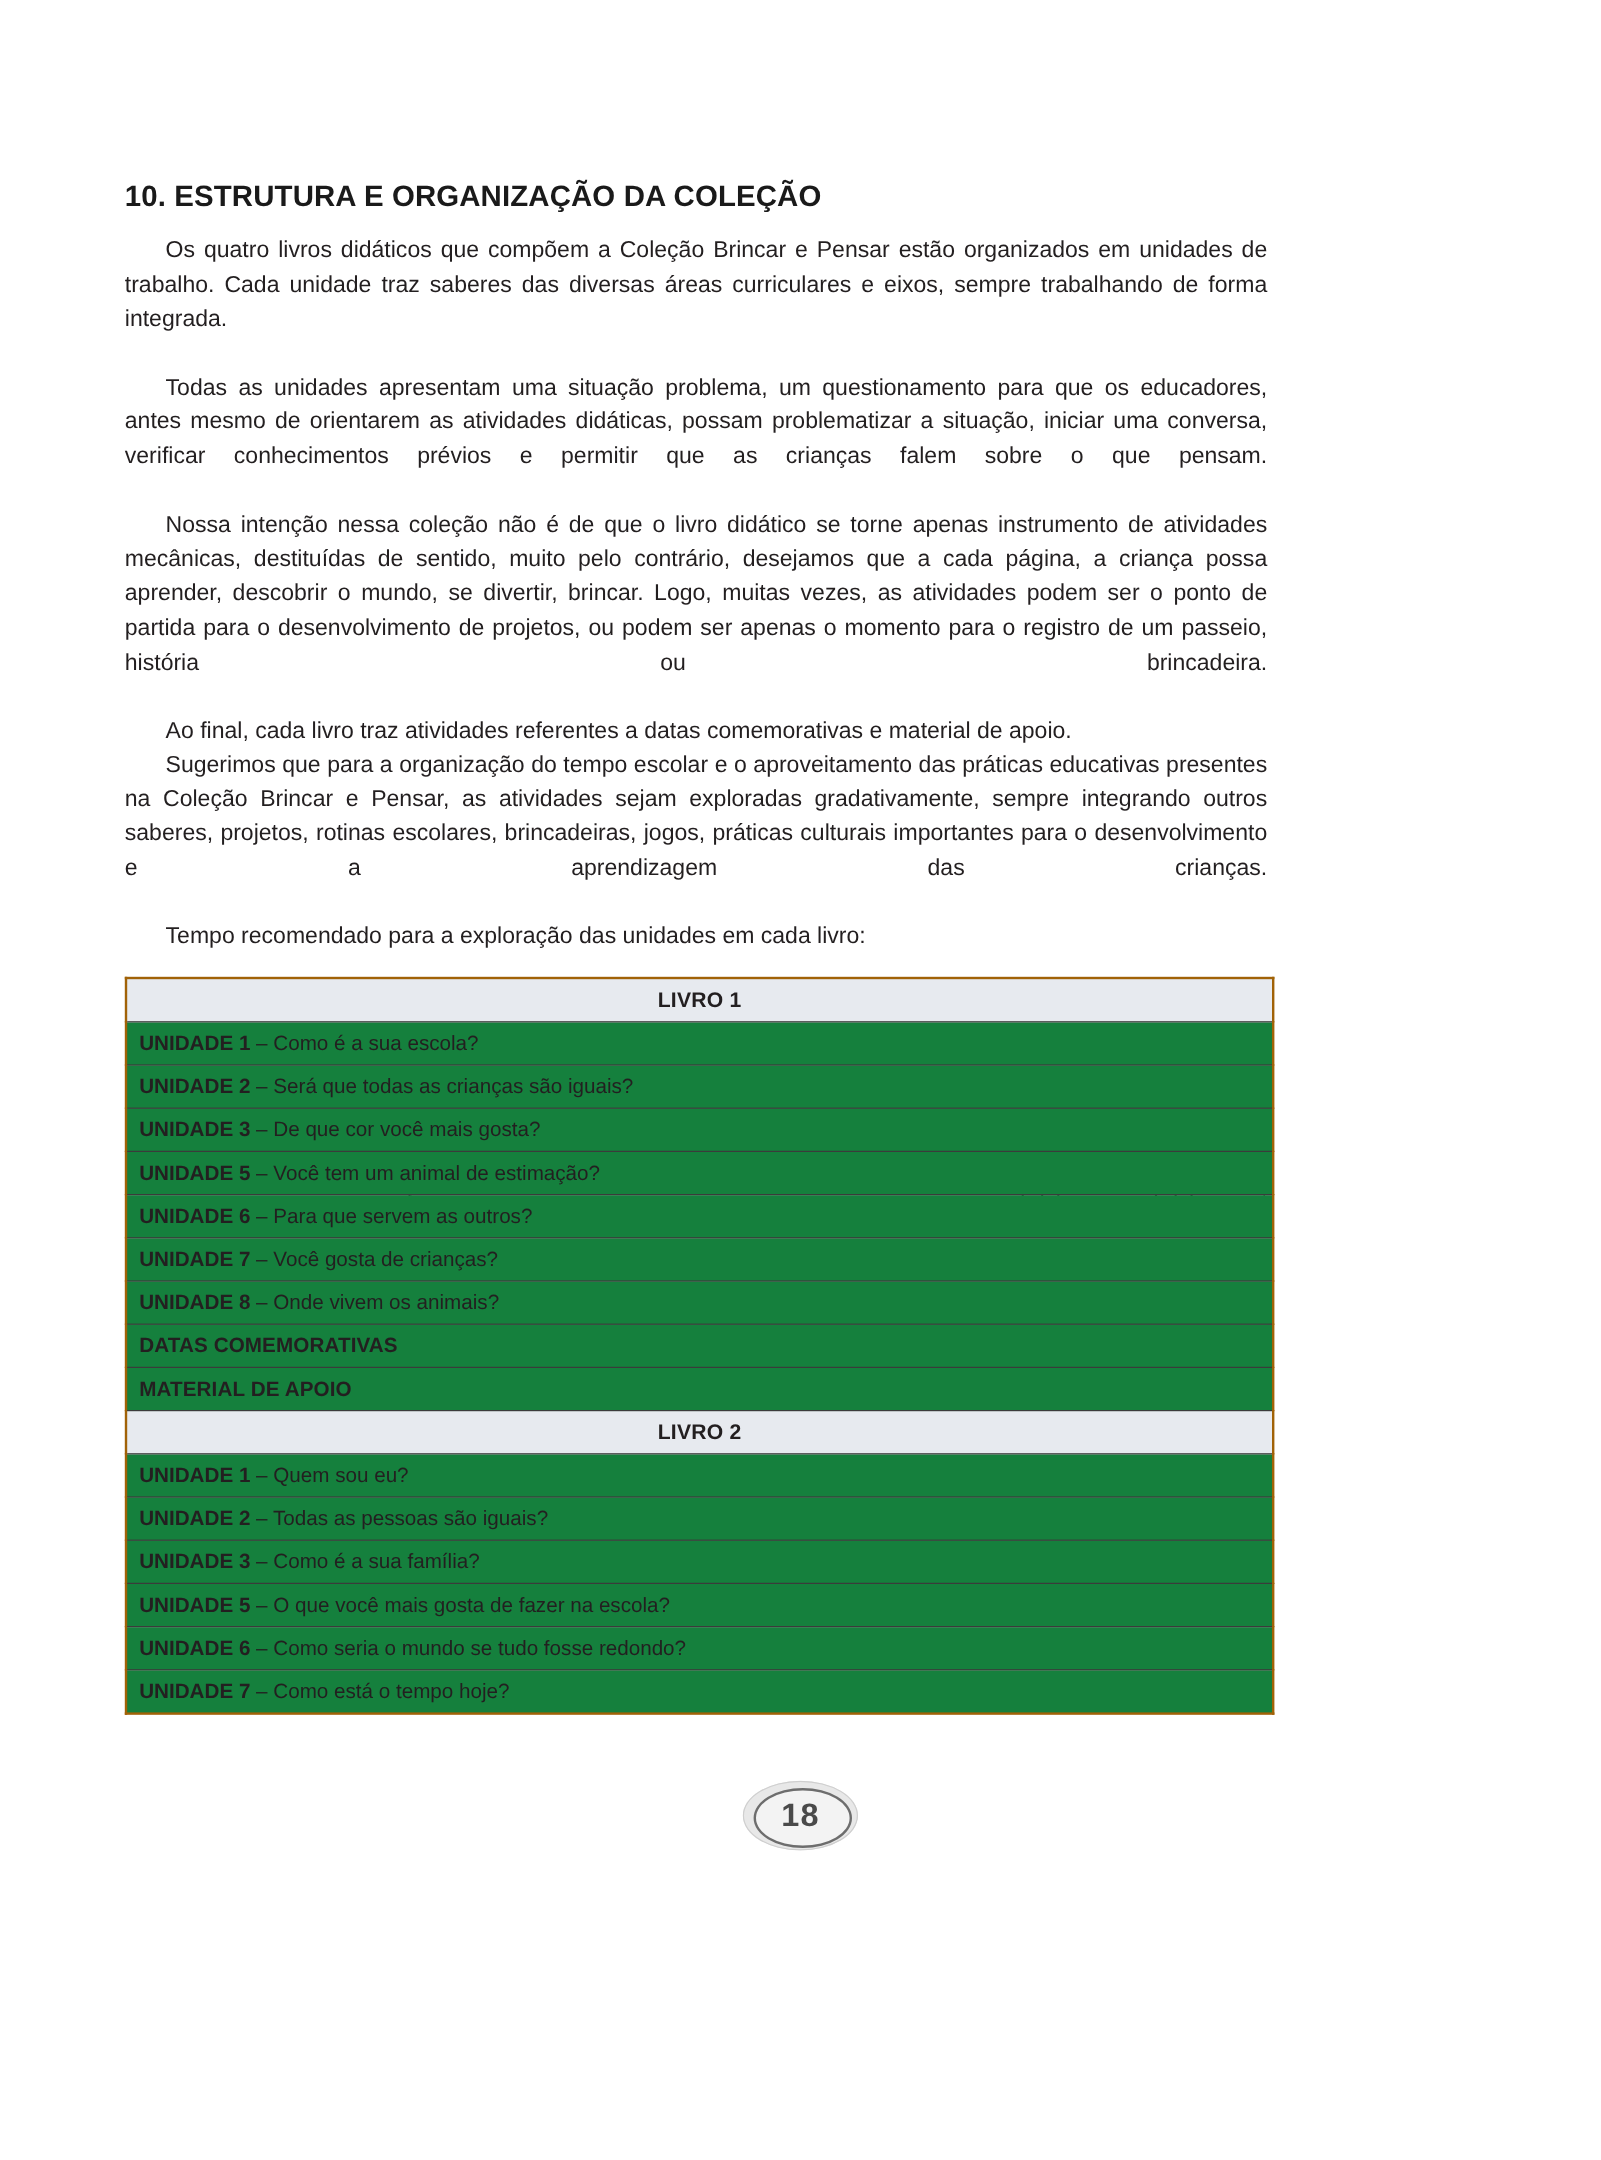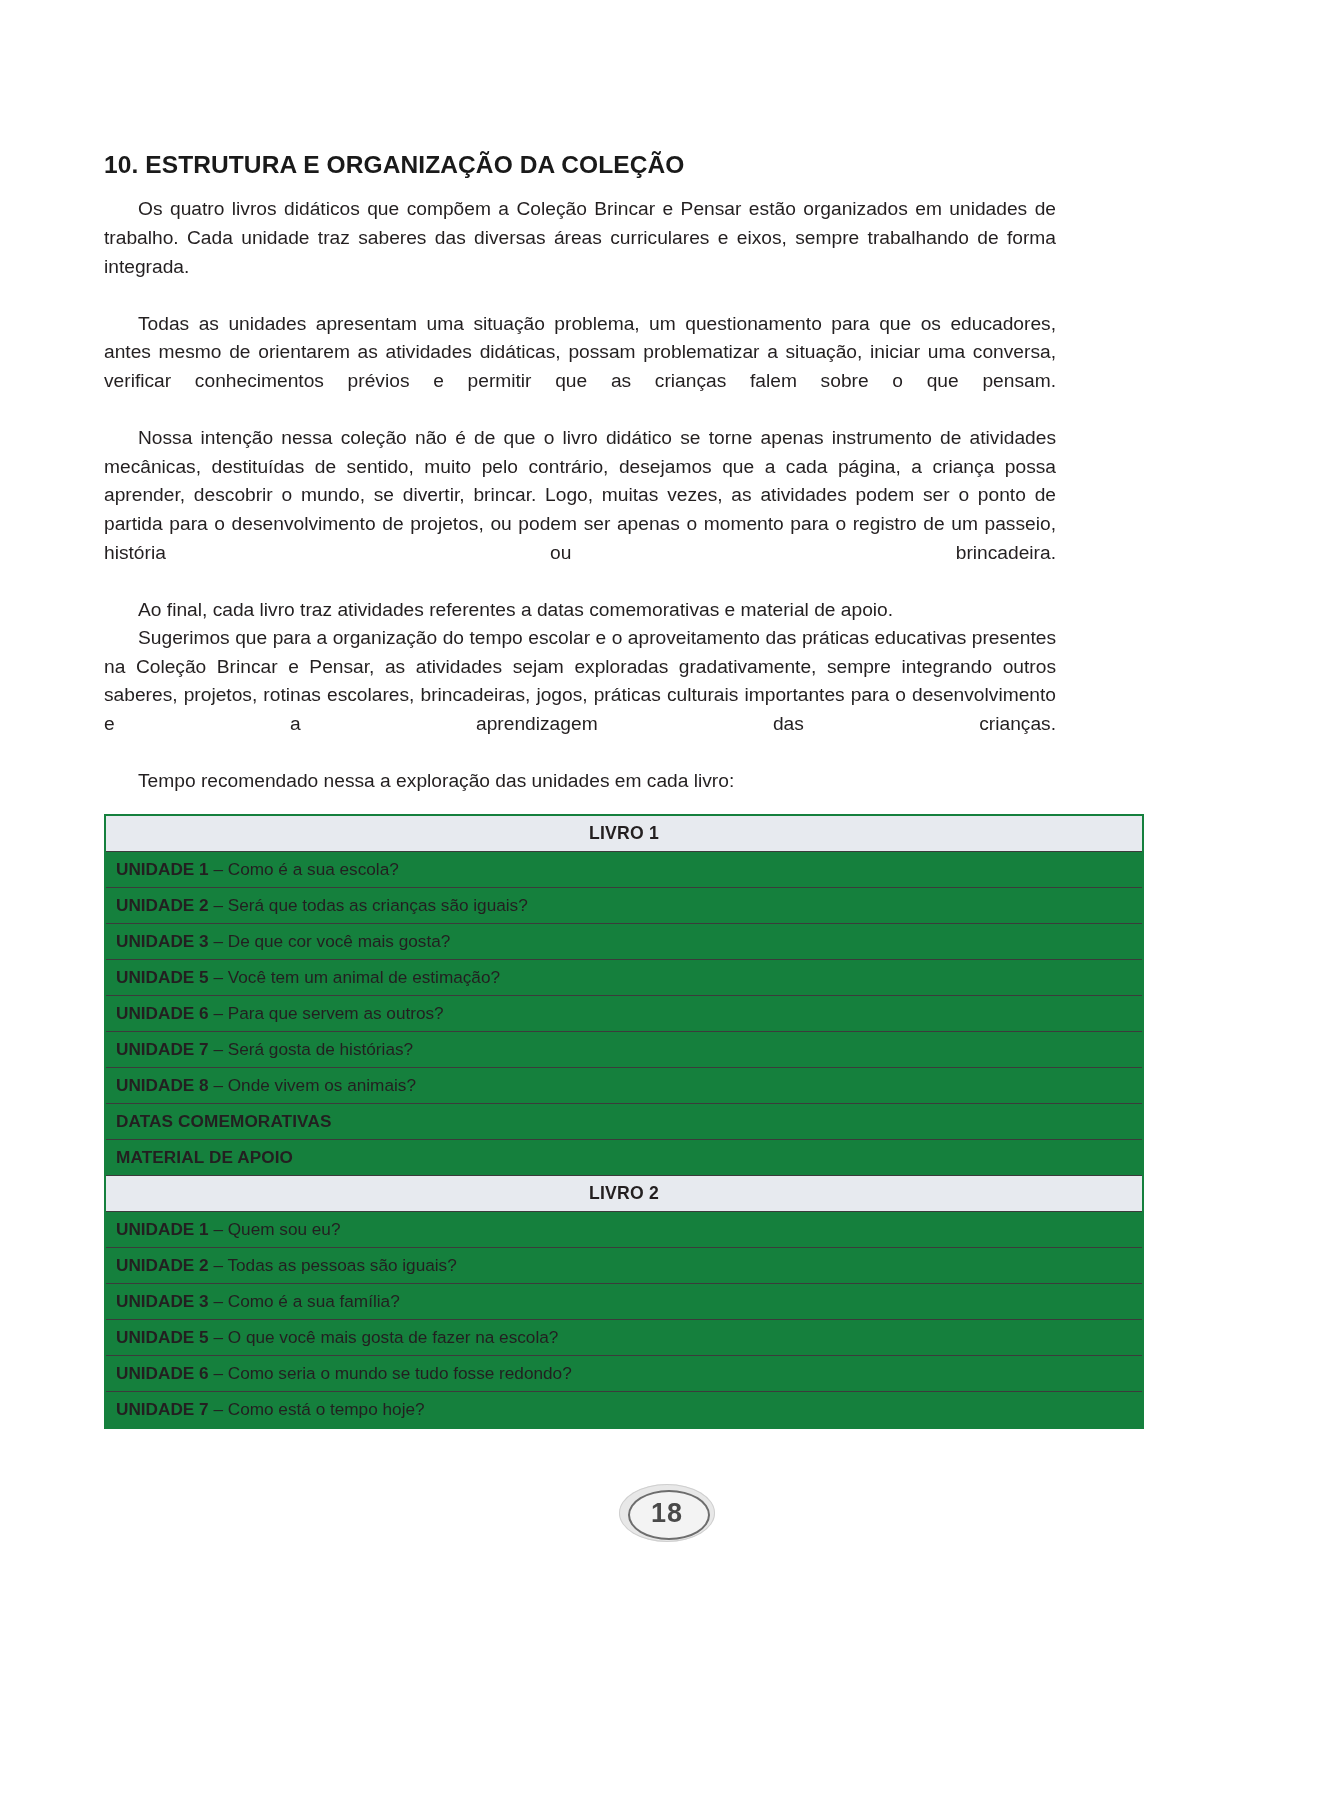--- a/index.html
+++ b/index.html
@@ -70,24 +70,24 @@
     left: 32px;
     top: 0;
     font-size: 17px;
     line-height: 32px;
   }
 
   table.toc {
     position: absolute;
     left: 104px;
     top: 814px;
-    width: 1040px;
+    width: 958px;
     border-collapse: collapse;
     table-layout: fixed;
-    border: 2px solid #15803d;
+    border: 2px solid #a16207;
   }
   table.toc td {
     border: 1px solid #3b3b3b;
     padding: 6px 10px 7px 10px;
     font-size: 17.2px;
     line-height: 22px;
     height: 22px;
     color: #231f20;
     background: #15803d;
     vertical-align: middle;
@@ -158,21 +158,21 @@
 
   <div class="content">
 
     <h1 class="section-title">10. ESTRUTURA E ORGANIZAÇÃO DA COLEÇÃO</h1>
 
     <p class="para">Os quatro livros didáticos que compõem a Coleção Brincar e Pensar estão organizados em unidades de trabalho. Cada unidade traz saberes das diversas áreas curriculares e eixos, sempre trabalhando de forma integrada.</p>
     <p class="para">Todas as unidades apresentam uma situação problema, um questionamento para que os educadores, antes mesmo de orientarem as atividades didáticas, possam problematizar a situação, iniciar uma conversa, verificar conhecimentos prévios e permitir que as crianças falem sobre o que pensam.</p>
     <p class="para">Nossa intenção nessa coleção não é de que o livro didático se torne apenas instrumento de atividades mecânicas, destituídas de sentido, muito pelo contrário, desejamos que a cada página, a criança possa aprender, descobrir o mundo, se divertir, brincar. Logo, muitas vezes, as atividades podem ser o ponto de partida para o desenvolvimento de projetos, ou podem ser apenas o momento para o registro de um passeio, história ou brincadeira.</p>
     <p class="para nojustify">Ao final, cada livro traz atividades referentes a datas comemorativas e material de apoio.</p>
     <p class="para">Sugerimos que para a organização do tempo escolar e o aproveitamento das práticas educativas presentes na Coleção Brincar e Pensar, as atividades sejam exploradas gradativamente, sempre integrando outros saberes, projetos, rotinas escolares, brincadeiras, jogos, práticas culturais importantes para o desenvolvimento e a aprendizagem das crianças.</p>
-    <p class="para nojustify">Tempo recomendado nessa a exploração das unidades em cada livro:</p>
+    <p class="para nojustify">Tempo recomendado para a exploração das unidades em cada livro:</p>
 
     <ul class="book-list">
       <li>
         <span class="bullet">•</span>
         <span>Livro 1 – cada unidade explorada e trabalhada durante, aproximadamente, um mês.</span>
       </li>
       <li>
         <span class="bullet">•</span>
         <span>Livro 2 – cada unidade explorada e trabalhada durante, aproximadamente, um mês.</span>
       </li>
@@ -204,21 +204,21 @@
       <tr>
         <td class="row-cell"><span class="unit-label">UNIDADE 3</span><span> – De que cor você mais gosta?</span></td>
       </tr>
       <tr>
         <td class="row-cell"><span class="unit-label">UNIDADE 5</span><span> – Você tem um animal de estimação?</span></td>
       </tr>
       <tr>
         <td class="row-cell"><span class="unit-label">UNIDADE 6</span><span> – Para que servem as outros?</span></td>
       </tr>
       <tr>
-        <td class="row-cell"><span class="unit-label">UNIDADE 7</span><span> – Será gosta de histórias?</span></td>
+        <td class="row-cell"><span class="unit-label">UNIDADE 7</span><span> – Você gosta de crianças?</span></td>
       </tr>
       <tr>
         <td class="row-cell"><span class="unit-label">UNIDADE 8</span><span> – Onde vivem os animais?</span></td>
       </tr>
       <tr>
         <td class="plain-bold">DATAS COMEMORATIVAS</td>
       </tr>
       <tr>
         <td class="plain-bold">MATERIAL DE APOIO</td>
       </tr>

